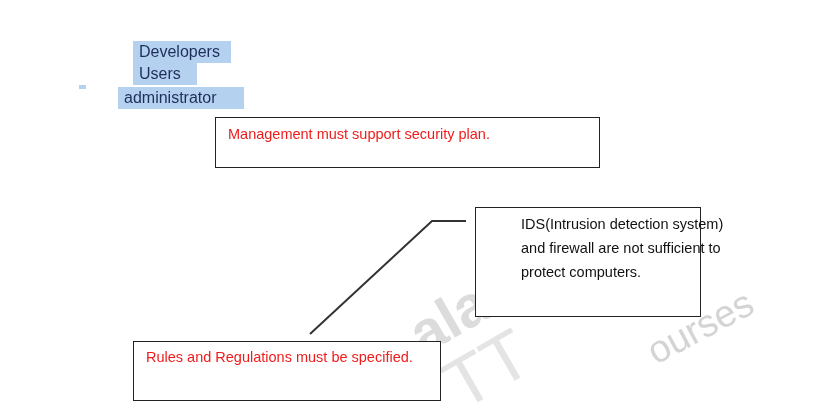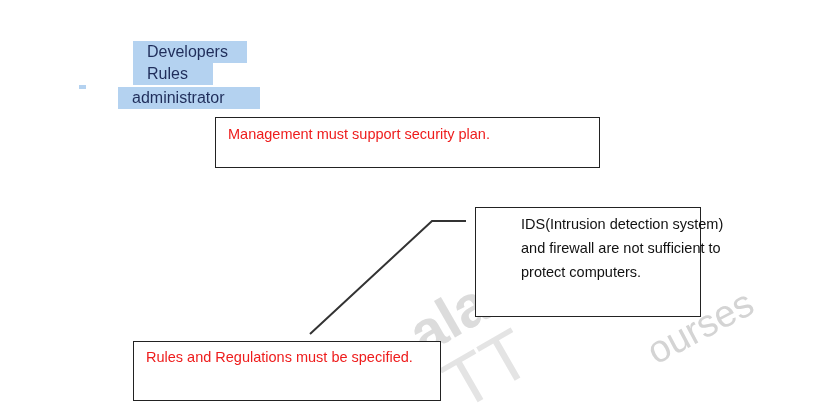--- a/index.html
+++ b/index.html
@@ -3,41 +3,41 @@
 <meta charset="utf-8">
 <style>
   html, body { margin:0; padding:0; }
   body {
     width:825px; height:415px; position:relative; overflow:hidden;
     background:#ffffff;
     font-family:"Liberation Sans", "DejaVu Sans", sans-serif;
   }
   .sel {
     position:absolute; background:#b4d2f0; color:#1f2d5a;
-    font-size:16px; line-height:22px; padding:0 14px;
+    font-size:16px; line-height:22px; padding:0 6px;
   }
   .sel-mark { position:absolute; left:79px; top:85px; width:7px; height:4px; background:#b4d2f0; }
   .box {
     position:absolute; border:1.5px solid #222; background:#fff; box-sizing:border-box;padding-left:12px;
   }
   .red-text { color:#ee1c1c; font-size:14.5px; }
   .black-text { color:#111; font-size:14.5px; line-height:24px; }
   svg.lines { position:absolute; left:0; top:0; }
   .wm { position:absolute; color:#d9d9d9; font-weight:bold; transform-origin:left bottom; pointer-events:none; }
 </style>
 </head>
 <body>
 
 <div class="wm" style="left:430px; top:300px; font-size:58px; transform:rotate(-30deg); color:#dcdcdc;">ala</div>
 <div class="wm" style="left:470px; top:345px; font-size:70px; font-weight:normal; transform:rotate(-30deg); color:#e4e4e4;">TT</div>
 <div class="wm" style="left:660px; top:330px; font-size:38px; font-weight:normal; transform:rotate(-28deg); color:#d4d4d4;">ourses</div>
 
 <div class="sel-mark"></div>
 <div class="sel" style="left:133px; top:41px; width:86px;">Developers</div>
-<div class="sel" style="left:133px; top:63px; width:52px;">Rules</div>
+<div class="sel" style="left:133px; top:63px; width:52px;">Users</div>
 <div class="sel" style="left:106px; top:87px; width:114px;margin-left:12px;">administrator</div>
 
 <svg class="lines" width="825" height="415">
   <polyline points="310,334 432,221 466,221" fill="none" stroke="#333" stroke-width="2"></polyline>
 </svg>
 
 <div class="box" style="left:215px; top:117px; width:385px; height:51px; border-right-width:1.5px;">
   <div class="red-text" style="position:absolute; left:12px; top:8px;">Management must support security plan.</div>
 </div>
 

